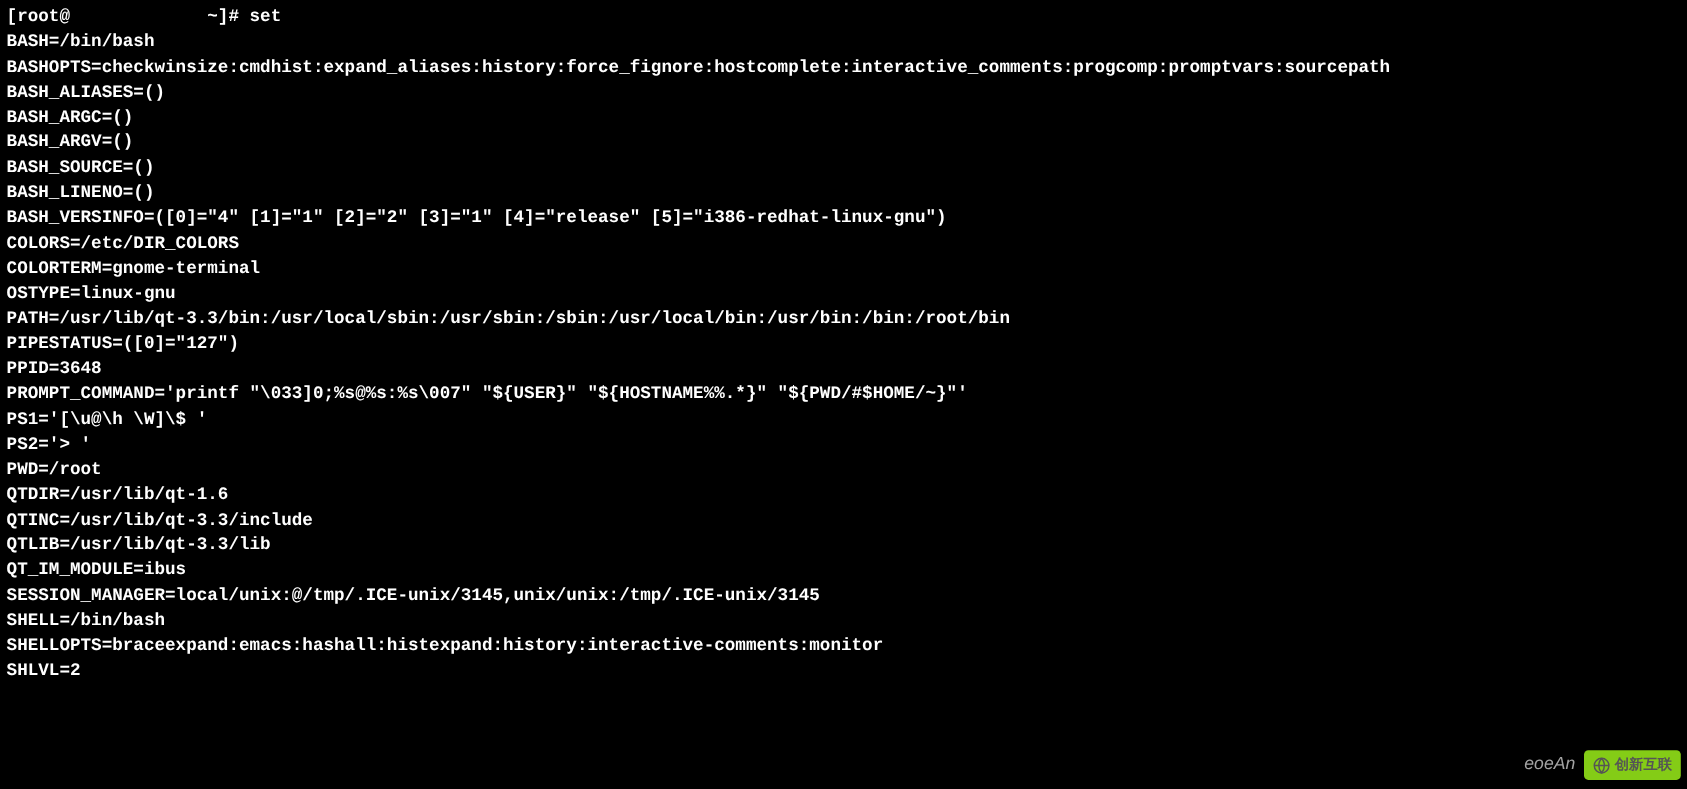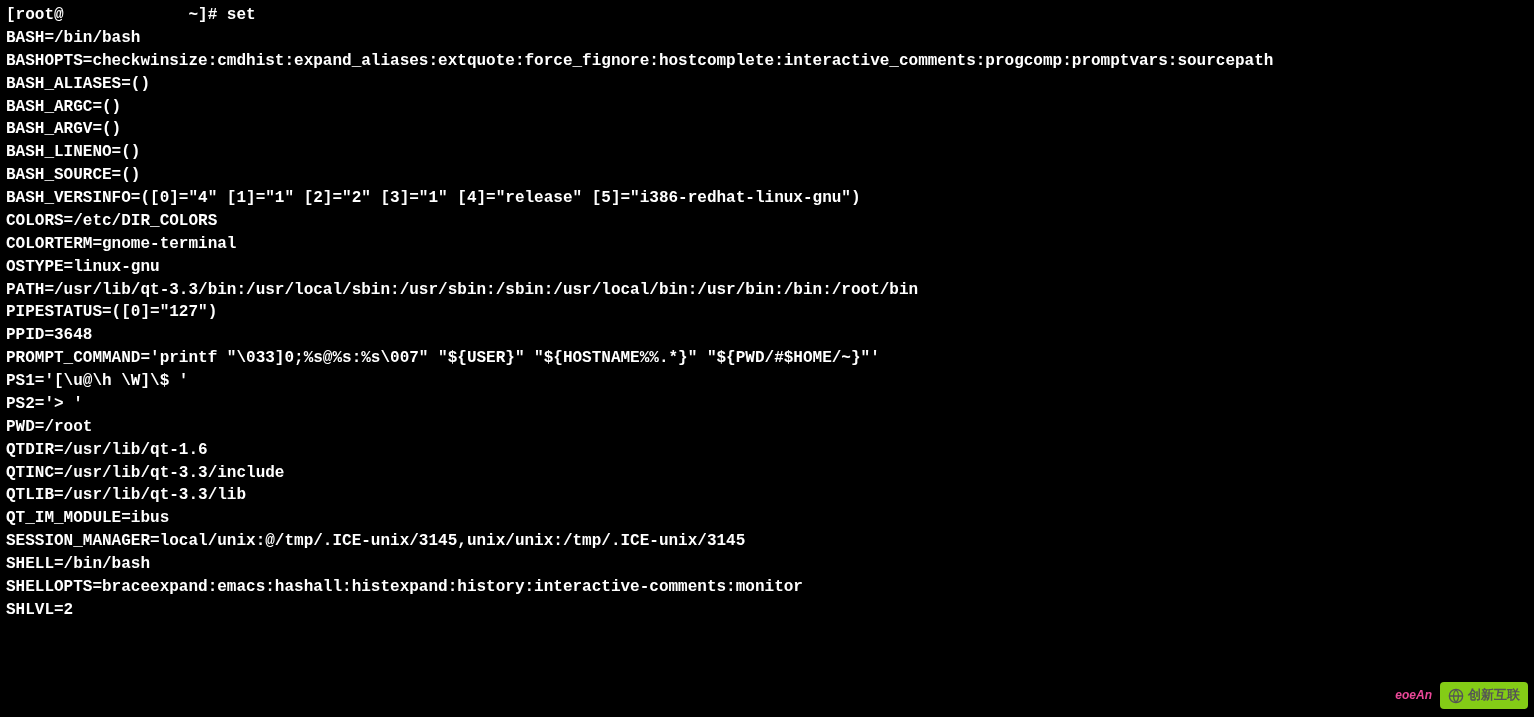--- a/index.html
+++ b/index.html
@@ -26,24 +26,24 @@
     }
     .watermark-right {
       position: absolute;
       bottom: 8px;
       right: 6px;
       display: flex;
       align-items: center;
       gap: 8px;
     }
     .watermark-eoe {
-      color: #ec4899;
+      color: #a3a3a3;
       font-family: Arial, sans-serif;
-      font-weight: bold;
-      font-size: 12px;
+      font-weight: normal;
+      font-size: 16px;
       font-style: italic;
     }
     .watermark-badge {
       background: #84cc16;
       color: #555;
       padding: 4px 8px;
       border-radius: 4px;
       font-family: Arial, sans-serif;
       font-size: 13px;
       display: flex;
@@ -54,26 +54,26 @@
       width: 16px;
       height: 16px;
     }
   </style>
 </head>
 <body>
 
 <div>
   <span class="terminal-line">[root@             ~]# set</span>
   <span class="terminal-line">BASH=/bin/bash</span>
-  <span class="terminal-line">BASHOPTS=checkwinsize:cmdhist:expand_aliases:extquote:force_fignore:hostcomplete:interactive_comments:progcomp:promptvars:sourcepath</span>
+  <span class="terminal-line">BASHOPTS=checkwinsize:cmdhist:expand_aliases:history:force_fignore:hostcomplete:interactive_comments:progcomp:promptvars:sourcepath</span>
   <span class="terminal-line">BASH_ALIASES=()</span>
   <span class="terminal-line">BASH_ARGC=()</span>
   <span class="terminal-line">BASH_ARGV=()</span>
+  <span class="terminal-line">BASH_SOURCE=()</span>
   <span class="terminal-line">BASH_LINENO=()</span>
-  <span class="terminal-line">BASH_SOURCE=()</span>
   <span class="terminal-line">BASH_VERSINFO=([0]="4" [1]="1" [2]="2" [3]="1" [4]="release" [5]="i386-redhat-linux-gnu")</span>
   <span class="terminal-line">COLORS=/etc/DIR_COLORS</span>
   <span class="terminal-line">COLORTERM=gnome-terminal</span>
   <span class="terminal-line">OSTYPE=linux-gnu</span>
   <span class="terminal-line">PATH=/usr/lib/qt-3.3/bin:/usr/local/sbin:/usr/sbin:/sbin:/usr/local/bin:/usr/bin:/bin:/root/bin</span>
   <span class="terminal-line">PIPESTATUS=([0]="127")</span>
   <span class="terminal-line">PPID=3648</span>
   <span class="terminal-line">PROMPT_COMMAND='printf "\033]0;%s@%s:%s\007" "${USER}" "${HOSTNAME%%.*}" "${PWD/#$HOME/~}"'</span>
   <span class="terminal-line">PS1='[\u@\h \W]\$ '</span>
   <span class="terminal-line">PS2='&gt; '</span>

